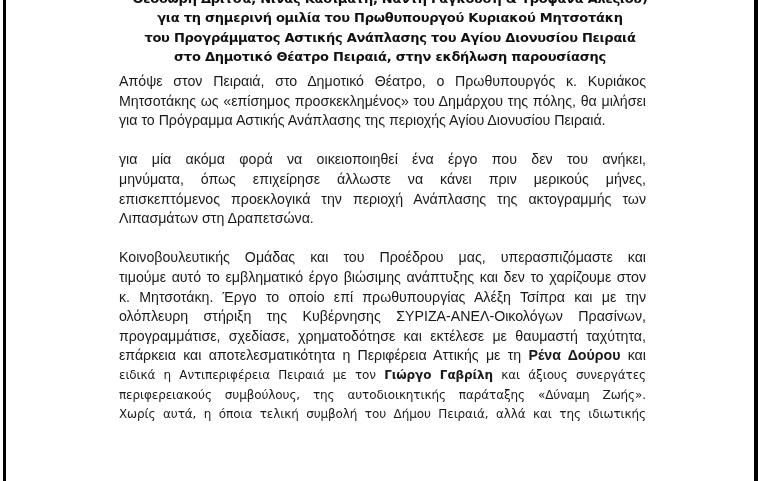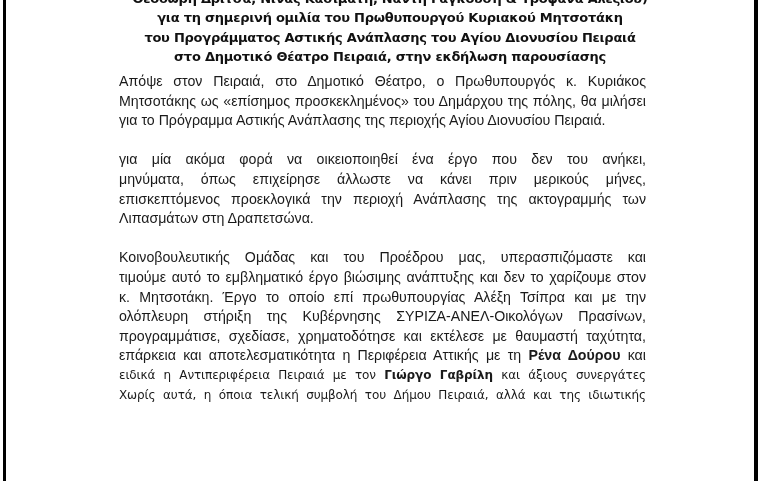--- a/index.html
+++ b/index.html
@@ -100,18 +100,19 @@
       <span class="line">Κοινοβουλευτικής Ομάδας και του Προέδρου μας, υπερασπιζόμαστε και</span>
       <span class="line">τιμούμε αυτό το εμβληματικό έργο βιώσιμης ανάπτυξης και δεν το χαρίζουμε στον</span>
       <span class="line">κ. Μητσοτάκη. Έργο το οποίο επί πρωθυπουργίας Αλέξη Τσίπρα και με την</span>
       <span class="line">ολόπλευρη στήριξη της Κυβέρνησης ΣΥΡΙΖΑ-ΑΝΕΛ-Οικολόγων Πρασίνων,</span>
       <span class="line">προγραμμάτισε, σχεδίασε, χρηματοδότησε και εκτέλεσε με θαυμαστή ταχύτητα,</span>
 
       <span class="line"><span>επάρκεια και αποτελεσματικότητα η Περιφέρεια Αττικής με τη</span> <b class="nm alt-bold">Ρένα Δούρου</b> <span>και</span></span>
 
       <span class="line alt"><span>ειδικά η Αντιπεριφέρεια Πειραιά με τον</span> <b class="nm">Γιώργο Γαβρίλη</b> <span>και άξιους συνεργάτες</span></span>
 
+      <span class="line alt">περιφερειακούς συμβούλους, της αυτοδιοικητικής παράταξης «Δύναμη Ζωής».</span>
       <span class="line alt">Χωρίς αυτά, η όποια τελική συμβολή του Δήμου Πειραιά, αλλά και της ιδιωτικής</span>
 
     </div>
 
   </div>
 </div>
 
 </body></html>

